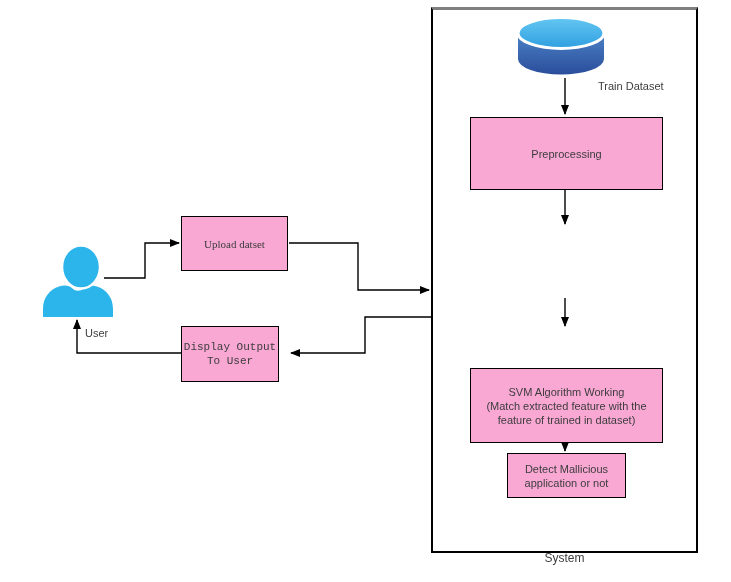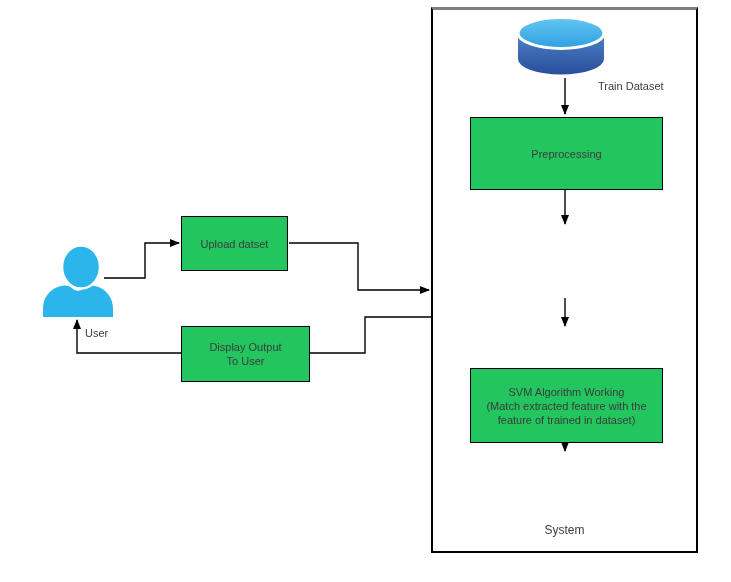--- a/index.html
+++ b/index.html
@@ -8,34 +8,34 @@
     font-family:"Liberation Sans","DejaVu Sans",sans-serif;color:#3c3c3c;overflow:hidden;
   }
   .wires{position:absolute;left:0;top:0;z-index:1;}
   .wire{fill:none;stroke:#000000;stroke-width:1.4;}
   .sysbox{
     position:absolute;left:431px;top:7px;width:267px;height:546px;box-sizing:border-box;
     border-left:2px solid #000;border-right:2px solid #000;border-bottom:2px solid #000;
     border-top:3px solid #7f7f7f;background:transparent;z-index:0;
   }
   .node{
-    position:absolute;z-index:2;background:#22c55e;border:1px solid #000000;box-sizing:border-box;
+    position:absolute;z-index:2;background:#f9a8d4;border:1px solid #000000;box-sizing:border-box;
     display:flex;align-items:center;justify-content:center;text-align:center;
     font-size:11px;line-height:14px;white-space:pre-line;color:#3c3c3c;
   }
-  .n-upload{left:181px;top:216px;width:107px;height:55px;}
-  .n-display{left:181px;top:326px;width:129px;height:56px;}
+  .n-upload{left:181px;top:216px;width:107px;height:55px;font-family:Liberation Serif, serif;}
+  .n-display{left:181px;top:326px;width:98px;height:56px;font-family:Liberation Mono, monospace;}
   .n-preprocessing{left:470px;top:117px;width:193px;height:73px;}
   .n-feature{left:470px;top:226px;width:193px;height:72px;}
   .n-svm{left:470px;top:328px;width:193px;height:75px;margin-top:40px;}
   .n-detect{left:507px;top:453px;width:119px;height:45px;}
   .label{position:absolute;z-index:2;font-size:11px;line-height:13px;color:#3c3c3c;}
   .l-train{left:598px;top:80px;}
   .l-user{left:85px;top:327px;}
-  .l-system{left:431px;top:524px;width:267px;text-align:center;font-size:12px;}
+  .l-system{left:431px;top:552px;width:267px;text-align:center;font-size:12px;}
   .cyl{position:absolute;left:516px;top:13px;z-index:2;}
   .usericon{position:absolute;left:42px;top:242px;z-index:2;}
   .caption{
     position:absolute;left:45px;top:551px;z-index:2;
     font-family:"Liberation Serif","DejaVu Serif",serif;font-size:15.5px;color:#000000;
   }
   .caption .capbold{font-weight:bold;}
 </style>
 </head>
 <body>
@@ -74,20 +74,22 @@
     </defs>
     <path d="M2,22 L2,46 A43,15.5 0 0 0 88,46 L88,22 Z" fill="url(#cylBody)"></path>
     <ellipse cx="45" cy="20" rx="43" ry="15.5" fill="url(#cylTop)" stroke="#ffffff" stroke-width="3"></ellipse>
   </svg>
   <div class="label l-train">Train Dataset</div>
 
   <div class="node n-preprocessing">Preprocessing</div>
   <div class="node n-svm">SVM Algorithm Working
 (Match extracted feature with the
 feature of trained in dataset)</div>
+  <div class="node n-detect">Detect Mallicious
+application or not</div>
 
   <div class="node n-upload">Upload datset</div>
   <div class="node n-display">Display Output
 To User</div>
 
   <svg class="usericon" width="72" height="77" viewBox="0 0 72 77">
     <path d="M1,75 L1,67 C1,55 8,47.5 17,44.5 C23,42.5 27.5,43.5 30.5,46.5 C33.5,49.5 38.5,49.5 41.5,46.5 C44.5,43.5 49,42.5 55,44.5 C64,47.5 71,55 71,67 L71,75 Z" fill="#2BB5EA"></path>
     <ellipse cx="39" cy="25" rx="19" ry="21.5" stroke="#ffffff" stroke-width="2.5" fill="#2BB5EA"></ellipse>
   </svg>
   <div class="label l-user">User</div>

